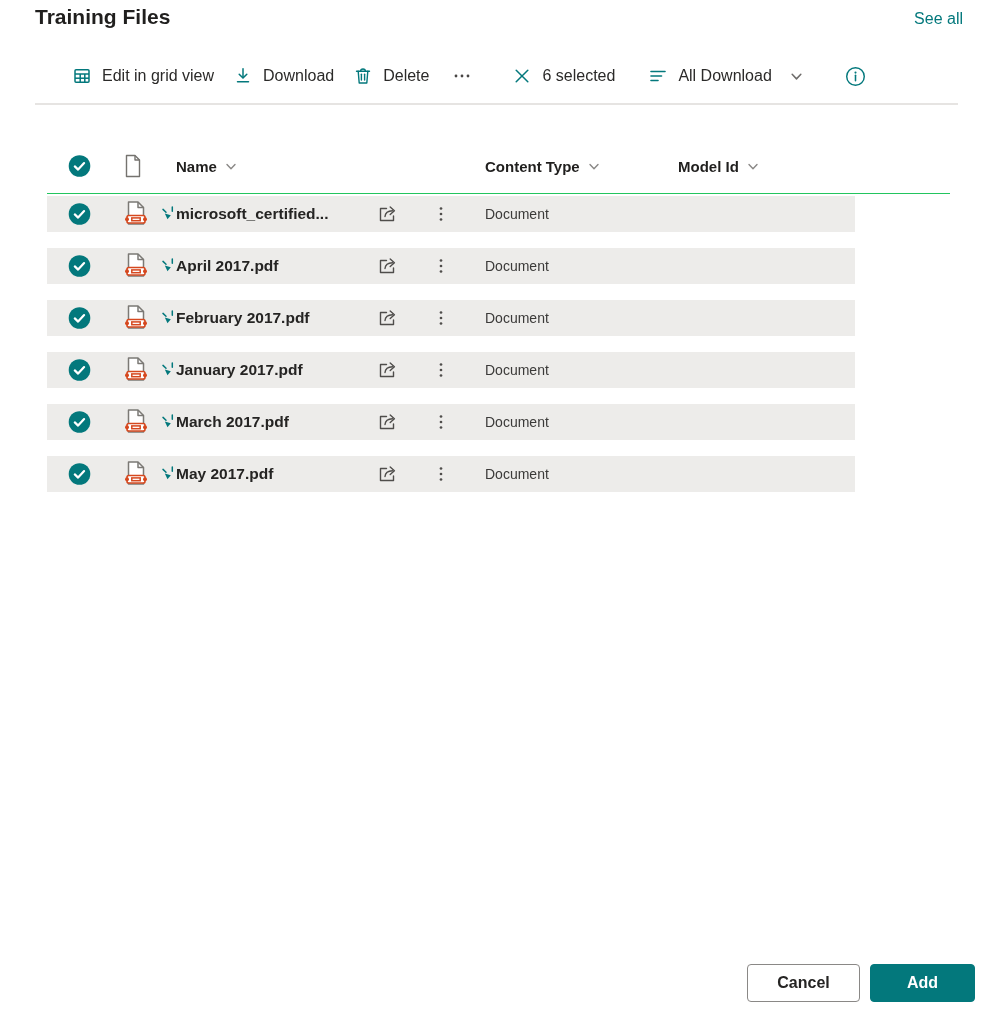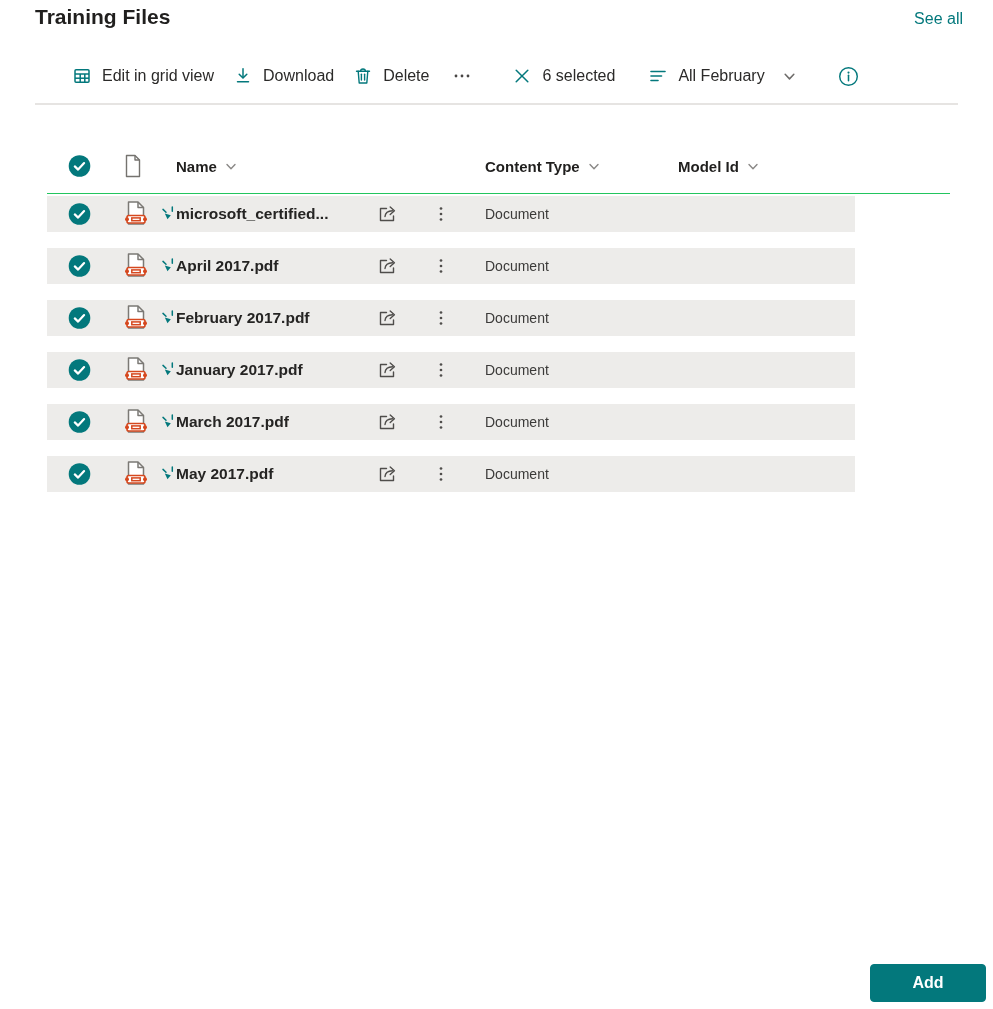--- a/index.html
+++ b/index.html
@@ -31,21 +31,21 @@
   .pos-model { left:631px; }
   .row .glimmer { position:absolute; left:114px; top:10px; }
   .name-text { font-size:15.5px; font-weight:600; color:#252423; white-space:nowrap; }
   .ctype-text { font-size:14px; color:#3b3a39; white-space:nowrap; }
   .icon-btn { cursor:pointer; display:flex; align-items:center; }
 
   .btn { position:absolute; top:964px; height:38px; border-radius:4px; font-size:16px; font-weight:600;
          display:flex; align-items:center; justify-content:center; cursor:pointer;
          font-family:"Liberation Sans", sans-serif; }
   .btn-cancel { left:747px; width:113px; background:#fff; border:1px solid #8a8886; color:#252423; }
-  .btn-add { left:870px; width:116px; background:#03787c; border:1px solid #03787c; color:#fff; }
+  .btn-add { left:870px; width:105px; background:#03787c; border:1px solid #03787c; color:#fff; }
 </style>
 </head>
 <body>
 
 <div class="page">
 
   <div class="page-title">Training Files</div>
   <div class="see-all">See all</div>
 
   <div class="command-bar">
@@ -120,21 +120,21 @@
     <div class="cmd-item m42">
       <span class="icon">
         <svg viewBox="0 0 20 20" width="20" height="20">
             <g stroke="#03787c" stroke-width="1.6" stroke-linecap="round">
               <path d="M3 5.5 H17"></path>
               <path d="M3 10 H13.5"></path>
               <path d="M3 14.5 H10"></path>
             </g>
           </svg>
       </span>
-      <span>All February</span>
+      <span>All Download</span>
       <span class="chev">
         <svg viewBox="0 0 12 12" width="13" height="13">
             <path d="M2 4 L6 8.2 L10 4" fill="none" stroke="#6e6c6a" stroke-width="1.4" stroke-linecap="round" stroke-linejoin="round"></path>
           </svg>
       </span>
     </div>
 
     <div class="cmd-item">
       <span class="icon">
         <svg viewBox="0 0 22 22" width="21" height="21">
@@ -496,15 +496,16 @@
             </g>
           </svg>
       </div>
       <div class="cell pos-ctype">
         <span class="ctype-text">Document</span>
       </div>
     </div>
 
   </div>
 
+  <button class="btn btn-cancel">Cancel</button>
   <button class="btn btn-add">Add</button>
 
 </div>
 
 </body></html>

